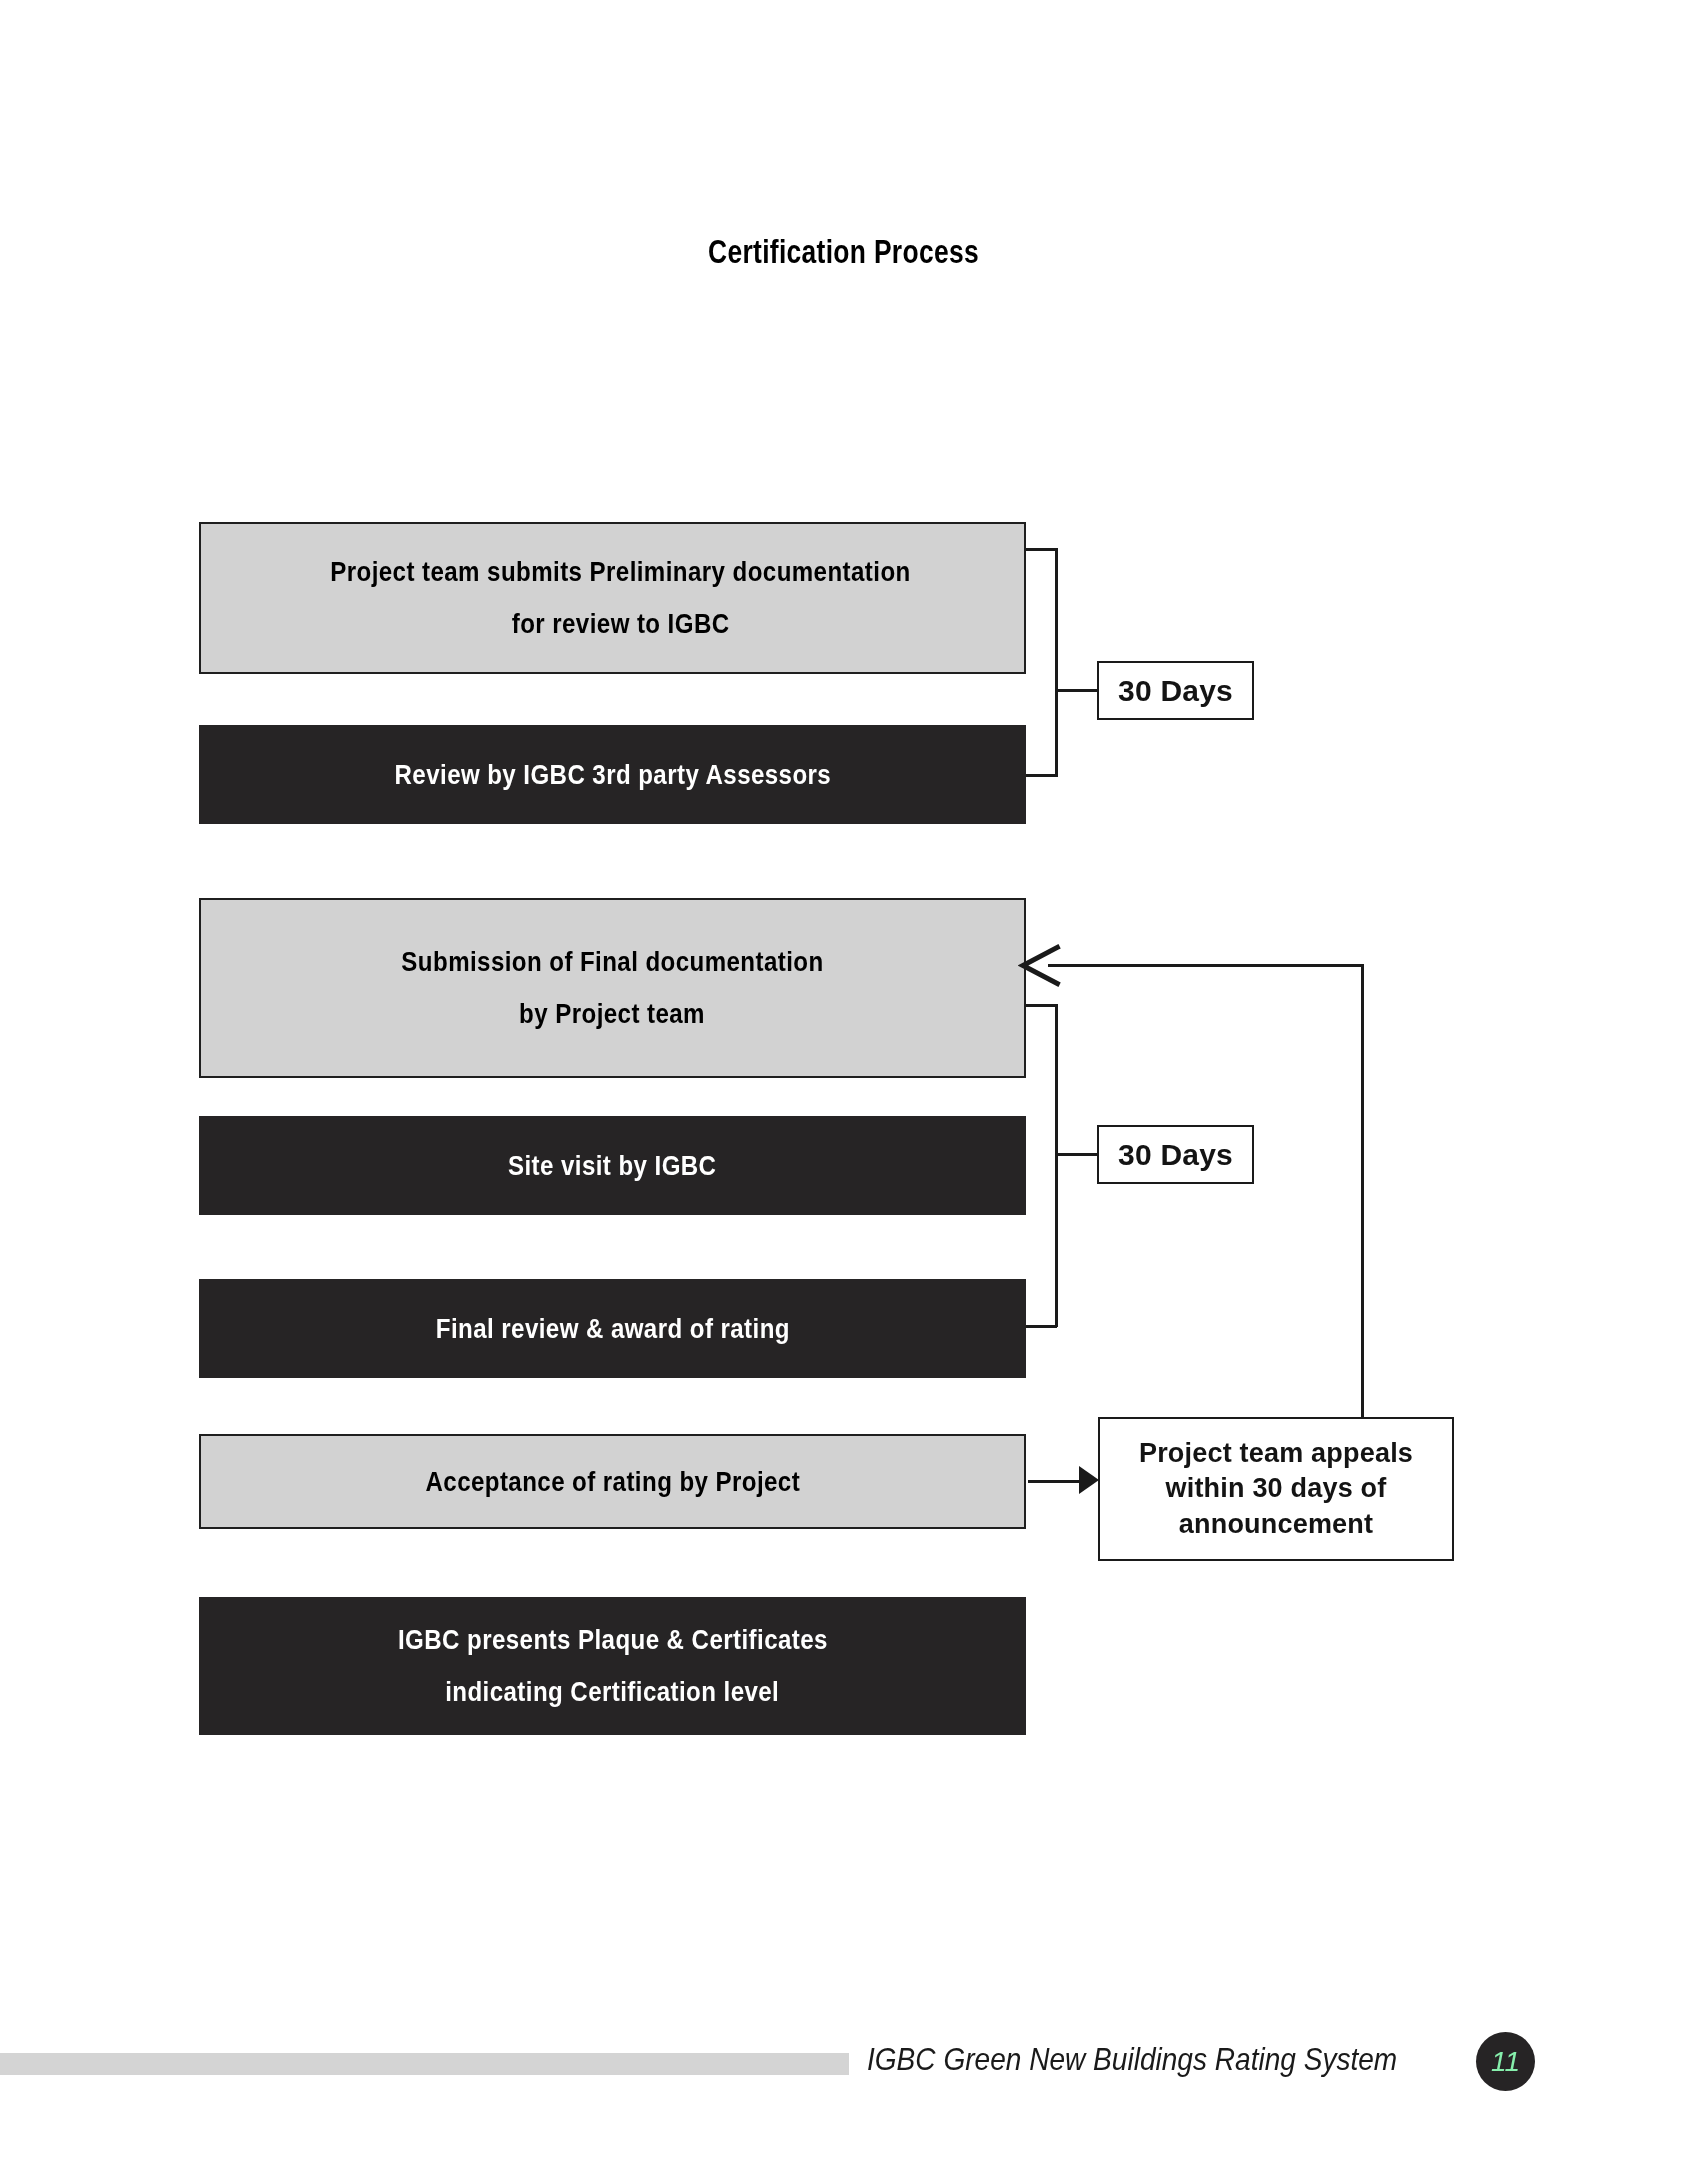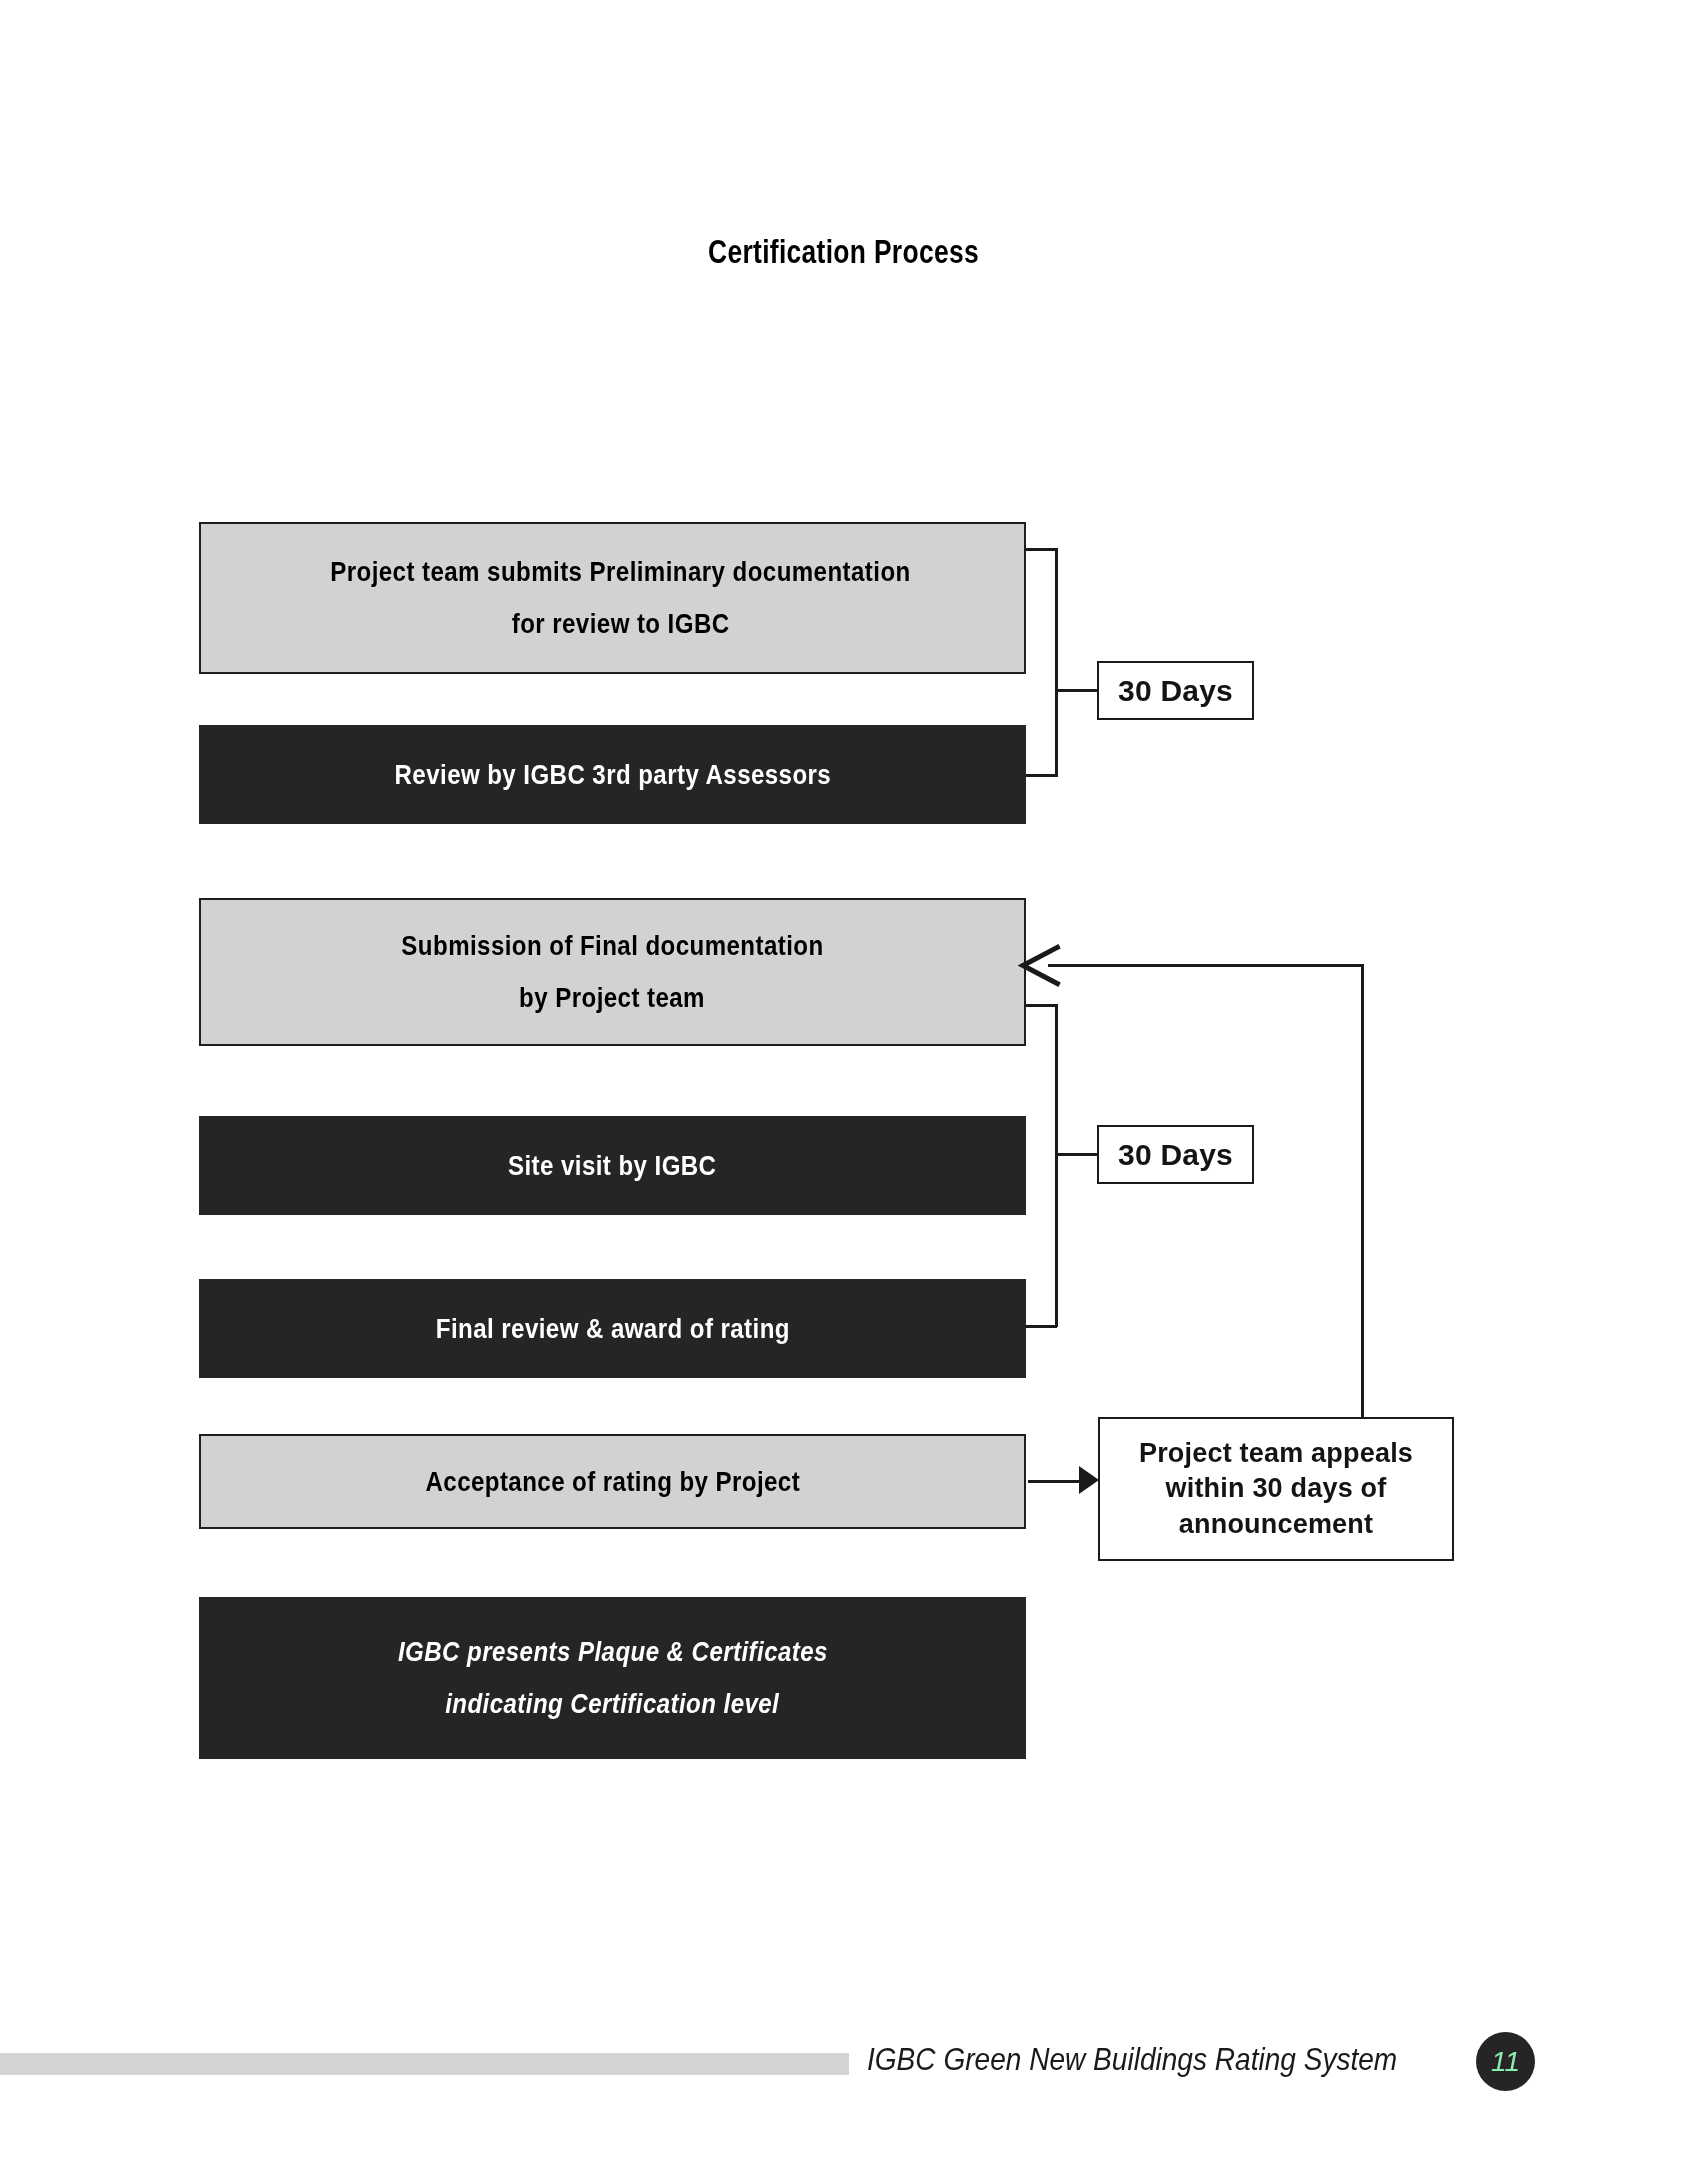--- a/index.html
+++ b/index.html
@@ -70,25 +70,25 @@
   .flow-box.dark {
     background: #262425;
     border: none;
     color: #ffffff;
     justify-content: center;
   }
 
   #box-registration { top: 359px;  height: 91px; }
   #box-preliminary  { top: 522px;  height: 152px; padding-left: 16px; }
   #box-review3rd    { top: 725px;  height: 99px; }
-  #box-submission   { top: 898px; height: 148px; }
+  #box-submission   { top: 898px; height: 180px; }
   #box-sitevisit    { top: 1116px; height: 99px; }
   #box-finalreview  { top: 1279px; height: 99px; }
   #box-acceptance   { top: 1434px; height: 95px; }
-  #box-plaque       { top: 1597px; height: 162px; font-style: italic; }
+  #box-plaque       { top: 1597px; height: 138px; }
 
   
   .label-box {
     position: absolute;
     box-sizing: border-box;
     background: #ffffff;
     border: 2.5px solid #1a1a1a;
     display: flex;
     flex-direction: column;
     align-items: center;

